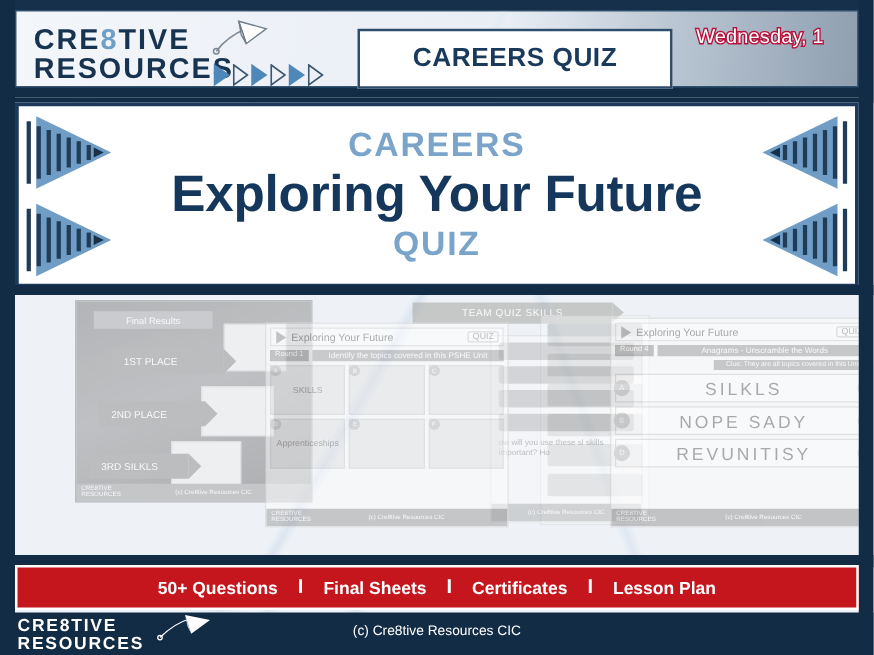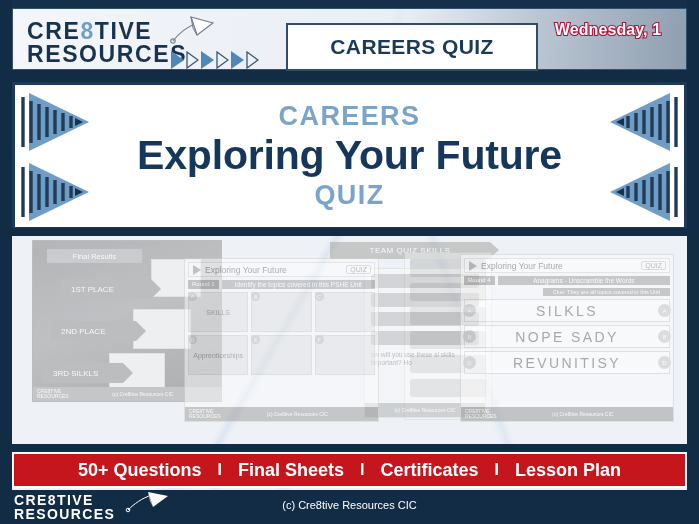--- a/index.html
+++ b/index.html
@@ -111,21 +111,21 @@
 
   .date-badge {
     position: absolute;
     right: 14px; top: 12px;
     width: 128px;
     text-align: center;
     line-height: 1.1;
   }
   .date-badge div {
     font-size: 16px;
-    font-weight: bold;
+    font-weight: normal;
     color: #ffffff;
     -webkit-text-stroke: 2.2px #b5123c;
     paint-order: stroke fill;
     letter-spacing: .1px;
   }
 
   
   .title-panel {
     position: absolute;
     left: 12px; top: 82px;
@@ -181,20 +181,21 @@
   }
 
   .slide {
     position: absolute;
     background: #fbfbfa;
     border: 1px solid #cfd2cf;
     box-sizing: border-box;
     overflow: hidden;
     opacity: .52;
     filter: grayscale(1);
+    margin-left: 28px;
   }
   .slide * { box-sizing: border-box; }
 
   .s-head {
     height: 15px;
     background: #fff;
     border: 1px solid #d9d9d6;
     margin: 3px;
     display: flex;
     align-items: center;
@@ -302,21 +303,21 @@
     width: 675px; height: 36px;
     background: #c4161c;
     border: 2px solid #ffffff;
     box-sizing: border-box;
     display: flex;
     align-items: center;
     justify-content: center;
     gap: 0;
   }
   .features .feat {
-    color:#fff; font-size:18px; font-weight:bold; padding: 0 16px;
+    color:#fff; font-size:14px; font-weight:bold; padding: 0 16px;
   }
   .features .sep { color:#fff; font-size:16px; font-weight:bold; }
 
   .footer {
     position:absolute; left:0; top:490px; width:699px; height:34px;
     background:#132c45;
   }
   .logo-bottom {
     position:absolute; left:14px; top:3px; width:140px;
   }

